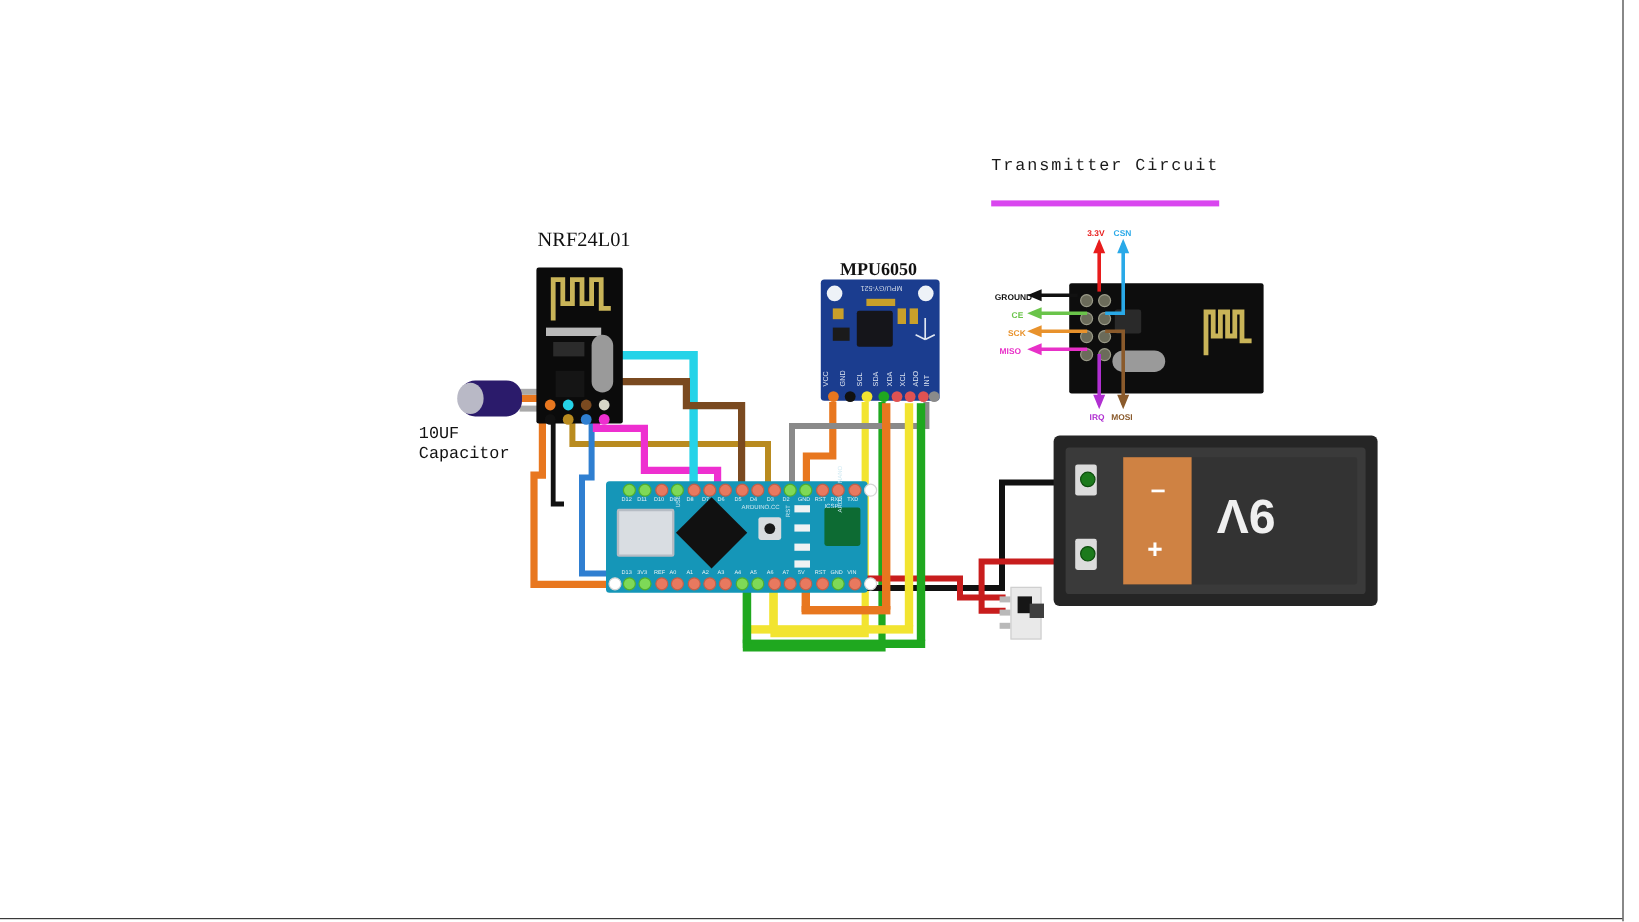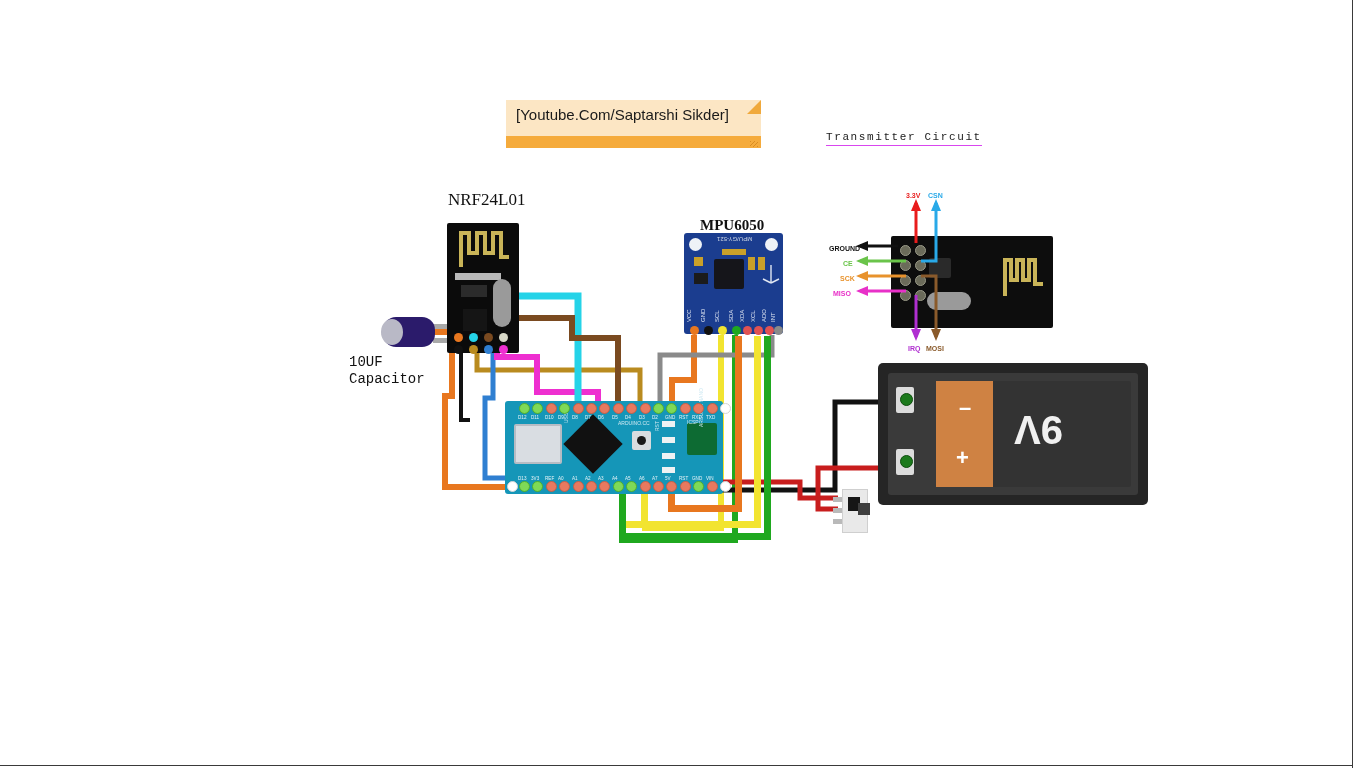--- a/index.html
+++ b/index.html
@@ -15,22 +15,22 @@
   .note-corner{position:absolute;right:0;top:0;width:0;height:0;
       border-left:14px solid #fce6c4;border-bottom:14px solid #f0a93c;}
   .note-bar{position:absolute;left:0;top:36px;width:255px;height:12px;background:#f5ab3c;}
   .note-bar:after{content:"";position:absolute;right:3px;bottom:1px;width:8px;height:6px;
       background:repeating-linear-gradient(135deg,#d98c20 0 1px,transparent 1px 3px);}
   .note-text{position:absolute;left:10px;top:6px;font-size:15px;color:#1a1a1a;
       font-family:"Liberation Sans",sans-serif;white-space:nowrap;}
 
   
   .tx-title{position:absolute;left:826px;top:131px;font-family:"Liberation Mono",monospace;
-      font-size:11px;letter-spacing:1.6px;color:#1a1a1a;border-bottom:1px solid #d946ef;
-      padding-bottom:2px;white-space:nowrap;}
+      font-size:14px;letter-spacing:1.6px;color:#1a1a1a;border-bottom:5px solid #d946ef;
+      padding-bottom:20px;white-space:nowrap;}
   .lbl-nrf{position:absolute;left:448px;top:190px;font-family:"Liberation Serif",serif;
       font-size:17px;color:#111;white-space:nowrap;}
   .lbl-mpu{position:absolute;left:700px;top:217px;font-family:"Liberation Serif",serif;
       font-weight:bold;font-size:15px;color:#111;white-space:nowrap;}
   .lbl-cap{position:absolute;left:349px;top:354px;font-family:"Liberation Mono",monospace;
       font-size:14px;line-height:17px;color:#111;white-space:pre;}
 
   
   .w{position:absolute;}
 
@@ -112,26 +112,20 @@
   .sw-leg{position:absolute;width:10px;height:5px;background:#b9b9b9;}
 </style>
 </head>
 <body>
 
 <div id="stage">
 
   <div class="frame-right"></div>
   <div class="frame-bottom"></div>
 
-  <div class="note">
-    <div class="note-body"></div>
-    <div class="note-corner"></div>
-    <div class="note-bar"></div>
-    <div class="note-text">[Youtube.Com/Saptarshi Sikder]</div>
-  </div>
 
   <div class="tx-title">Transmitter Circuit</div>
   <div class="lbl-nrf">NRF24L01</div>
   <div class="lbl-mpu">MPU6050</div>
   <div class="lbl-cap"><span>10UF</span>
 <span>Capacitor</span></div>
 
   <div>
 
     <div class="nrf2">

